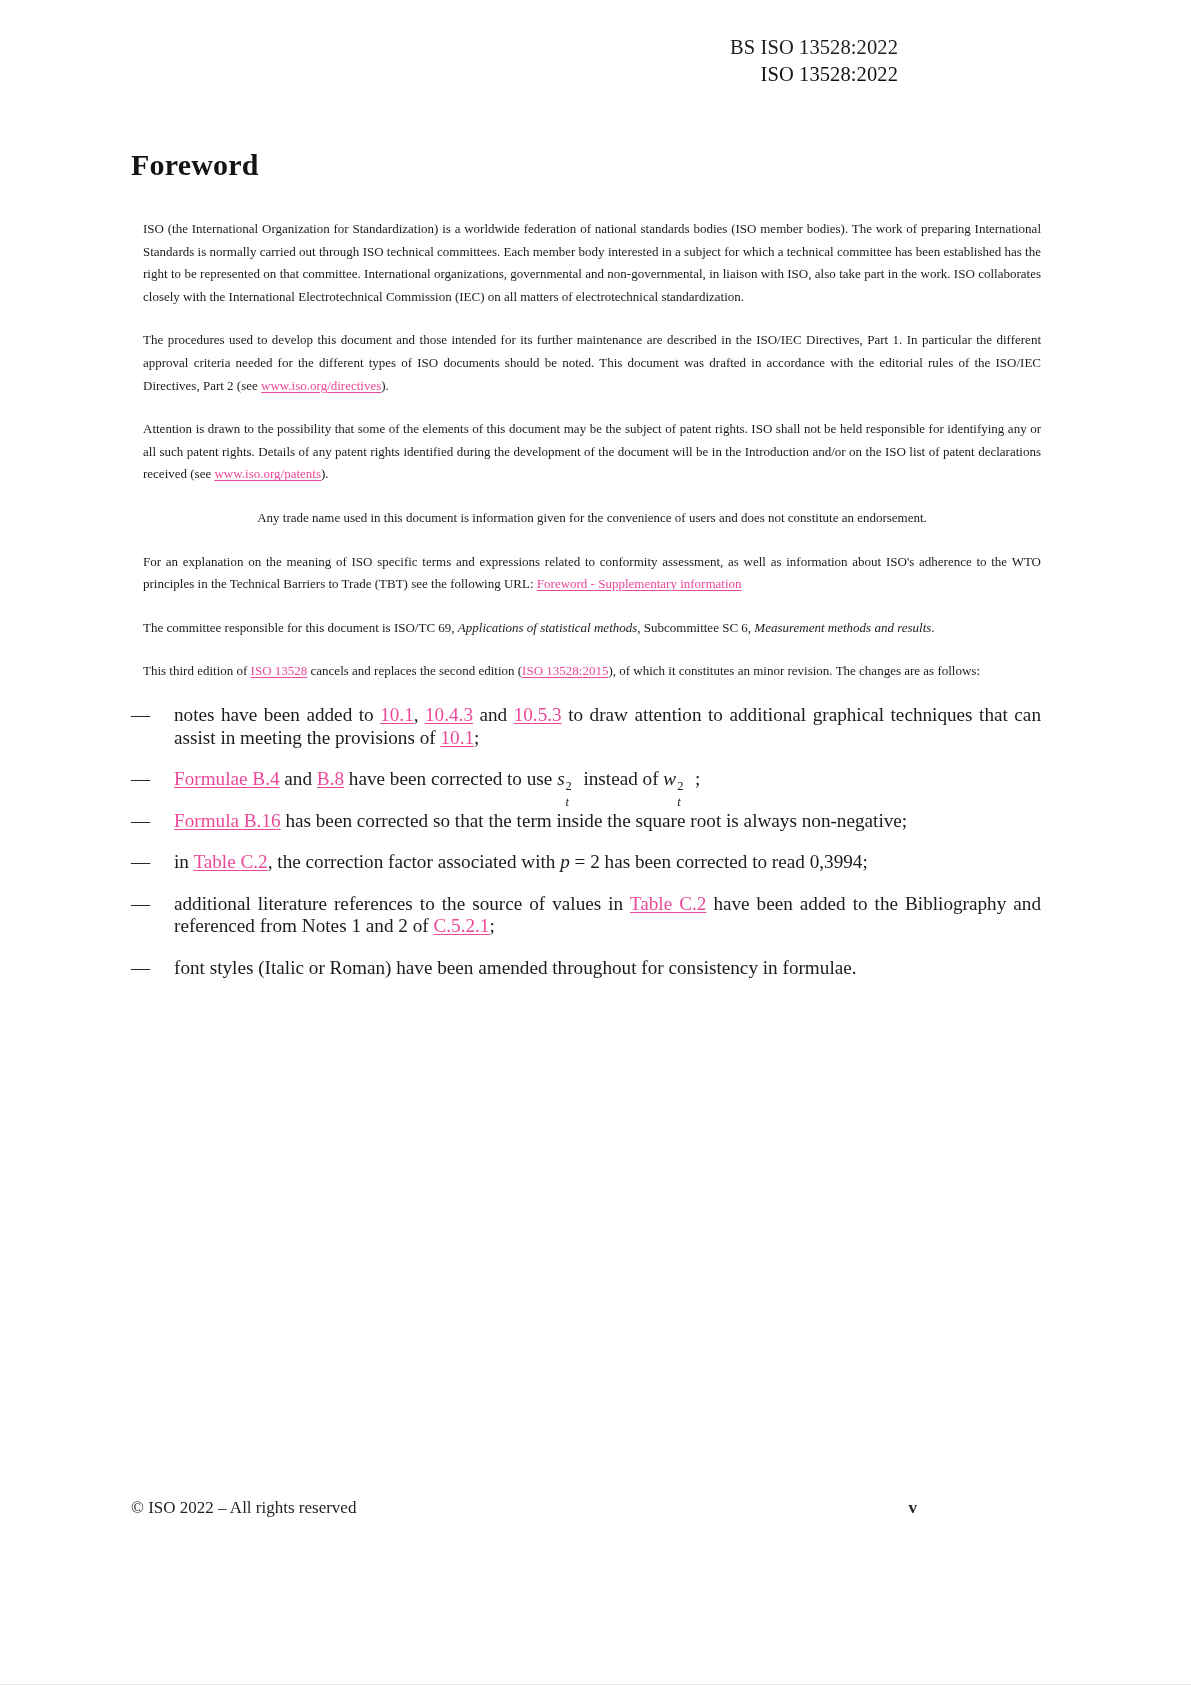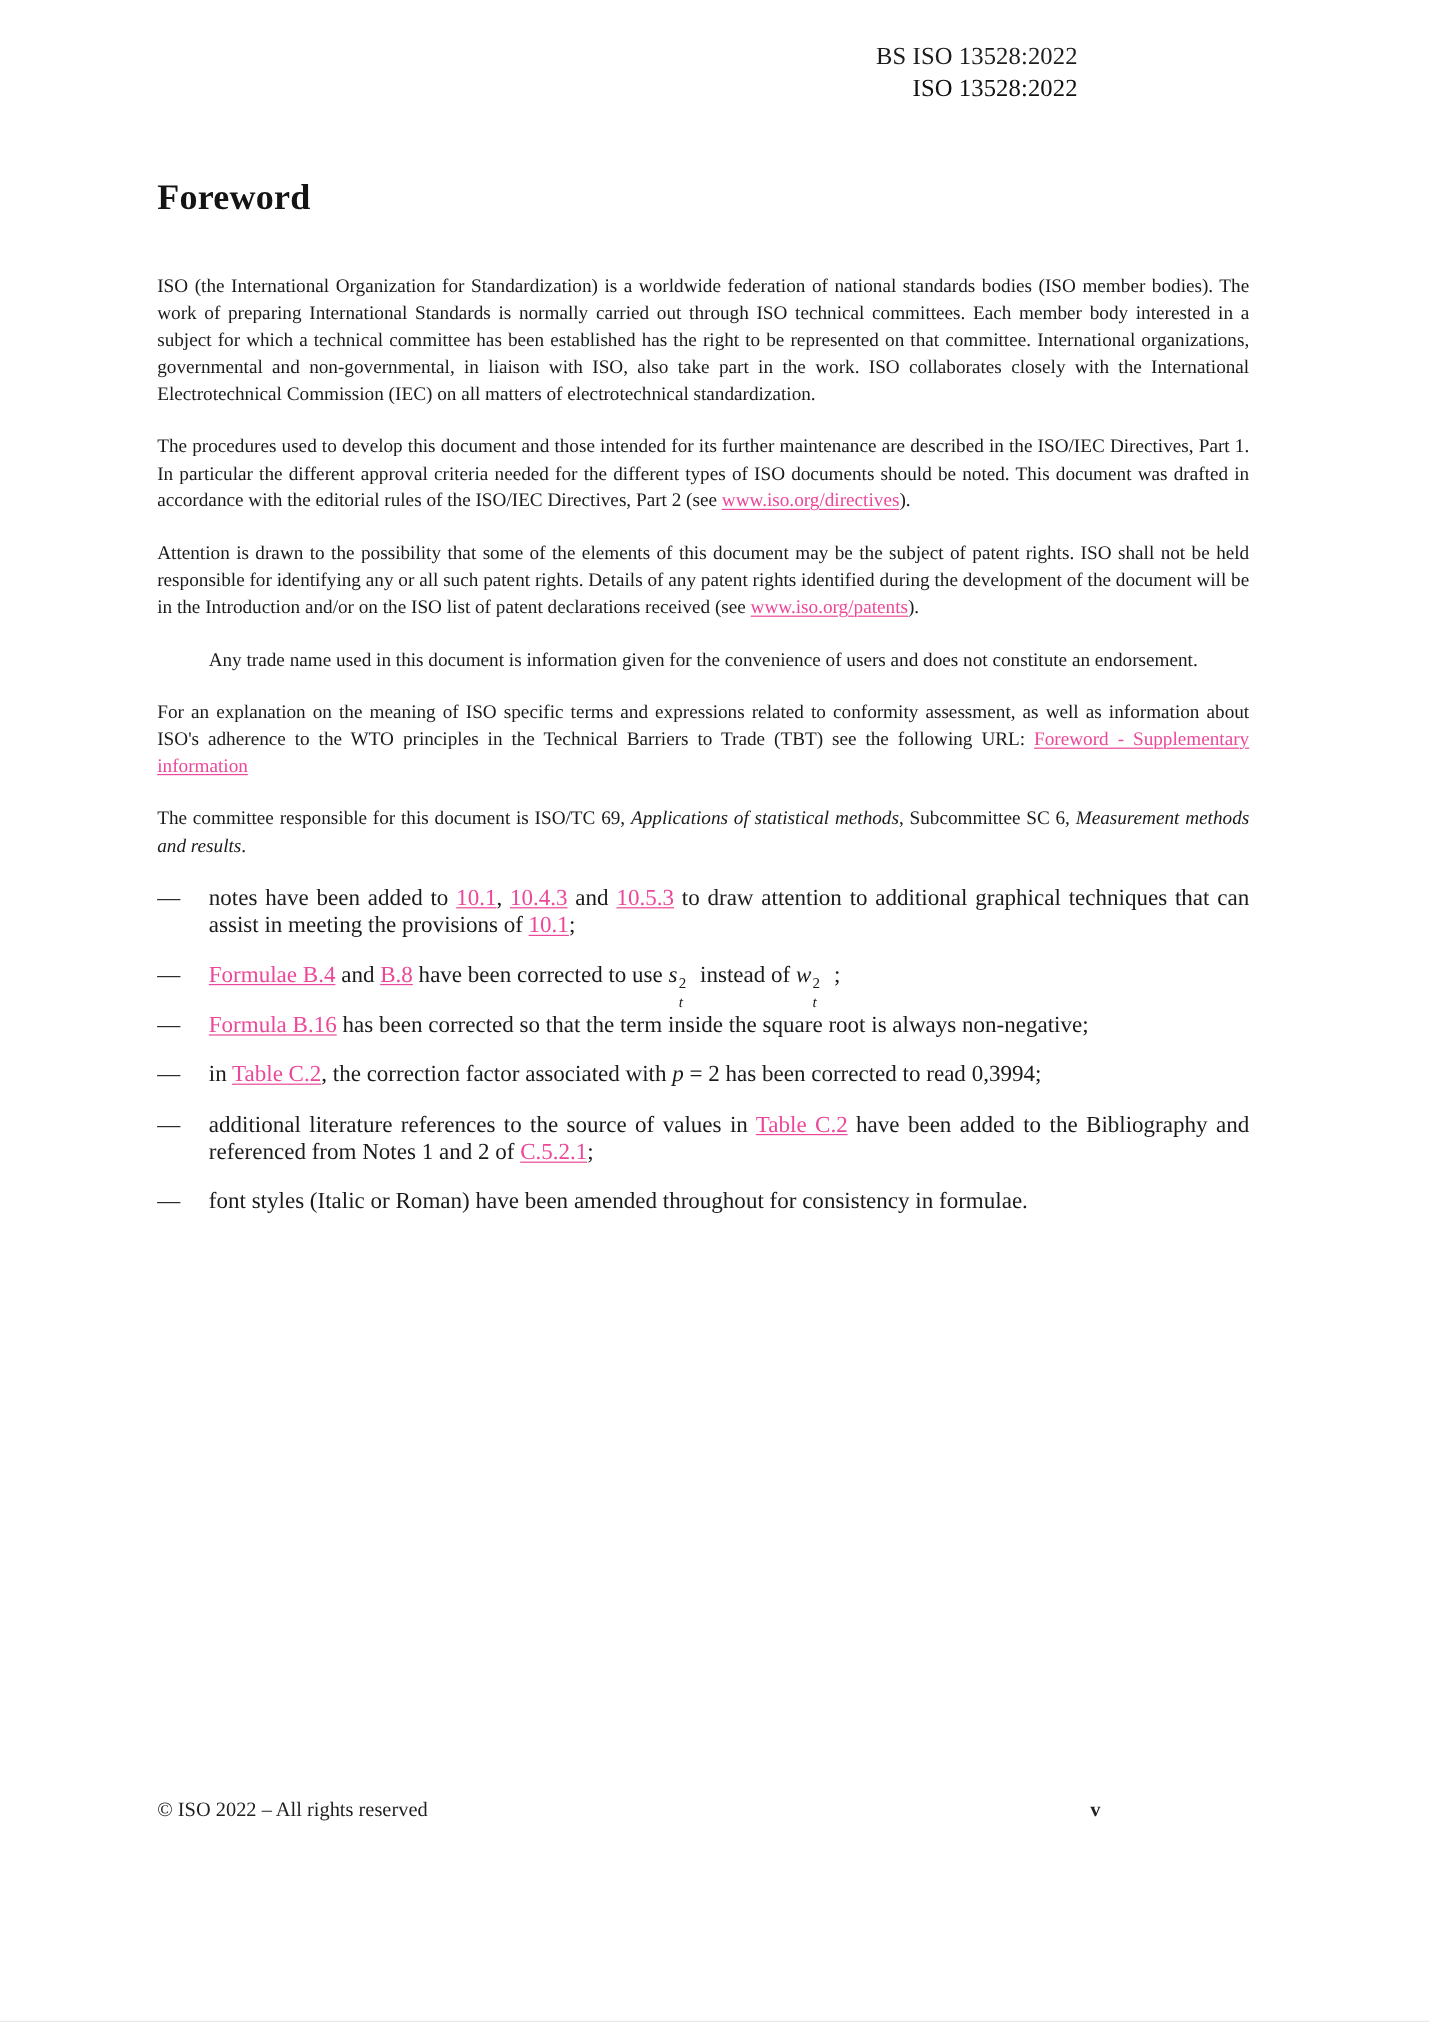--- a/index.html
+++ b/index.html
@@ -47,31 +47,31 @@
   .content {
     position: absolute;
     left: 131px;
     top: 148px;
     width: 910px;
   }
 
   h1.title {
     font-size: 30px;
     font-weight: bold;
-    margin: 0 0 46px 0;
+    margin: 0 0 36px 0;
     letter-spacing: 0.2px;
     color: #141414;
   }
 
   p.para {
-    font-size: 16px;
+    font-size: 13px;
     line-height: 22.6px;
     text-align: justify;
     text-justify: inter-word;
-    margin: 0 0 21px 0;
+    margin: 0 0 21px 12px;
     color: #1b1b1b;
     hyphens: none;
   }
   p.para.nojust {
     text-align: center;
   }
 
   a.lnk {
     color: #ec4899;
     text-decoration-thickness: 1px;
@@ -191,20 +191,23 @@
     </p>
 
     <p class="para">
       <span>For an explanation on the meaning of ISO specific terms and expressions related to conformity assessment, as well as information about ISO's adherence to the WTO principles in the Technical Barriers to Trade (TBT) see the following URL: </span><a class="lnk" href="#">Foreword - Supplementary information</a>
     </p>
 
     <p class="para">
       <span>The committee responsible for this document is ISO/TC 69, </span><span class="it">Applications of statistical methods</span><span>, Subcommittee SC 6, </span><span class="it">Measurement methods and results</span><span>.</span>
     </p>
 
+    <p class="para">
+      <span>This third edition of </span><a class="lnk" href="#">ISO 13528</a><span> cancels and replaces the second edition (</span><a class="lnk" href="#">ISO 13528:2015</a><span>), of which it constitutes an minor revision. The changes are as follows:</span>
+    </p>
 
     <ul class="dashlist" id="changes-list">
         <li><span class="dash">—</span><span>notes have been added to </span><a class="lnk" href="#">10.1</a><span>, </span><a class="lnk" href="#">10.4.3</a><span> and </span><a class="lnk" href="#">10.5.3</a><span> to draw attention to additional graphical techniques that can assist in meeting the provisions of </span><a class="lnk" href="#">10.1</a><span>;</span></li>
         <li><span class="dash">—</span><a class="lnk" href="#">Formulae B.4</a><span> and </span><a class="lnk" href="#">B.8</a><span> have been corrected to use </span><span><span class="mvar">s</span><span class="msupsub"><span class="msup">2</span><span class="msub">t</span></span><span class="mspace"></span></span><span> instead of </span><span><span class="mvar">w</span><span class="msupsub"><span class="msup">2</span><span class="msub">t</span></span><span class="mspace"></span></span><span> ;</span></li>
         <li><span class="dash">—</span><a class="lnk" href="#">Formula B.16</a><span> has been corrected so that the term inside the square root is always non-negative;</span></li>
         <li><span class="dash">—</span><span>in </span><a class="lnk" href="#">Table C.2</a><span>, the correction factor associated with </span><span class="it">p</span><span> = 2 has been corrected to read 0,3994;</span></li>
         <li><span class="dash">—</span><span>additional literature references to the source of values in </span><a class="lnk" href="#">Table C.2</a><span> have been added to the Bibliography and referenced from Notes 1 and 2 of </span><a class="lnk" href="#">C.5.2.1</a><span>;</span></li>
         <li><span class="dash">—</span><span>font styles (Italic or Roman) have been amended throughout for consistency in formulae.</span></li>
       </ul>
 

